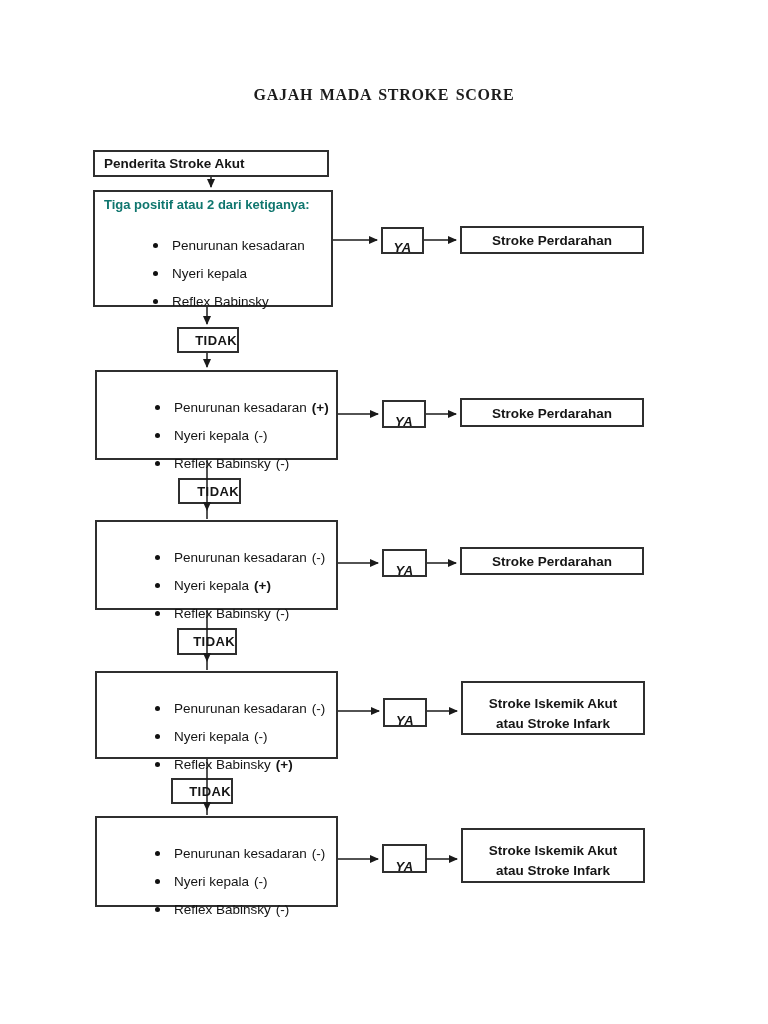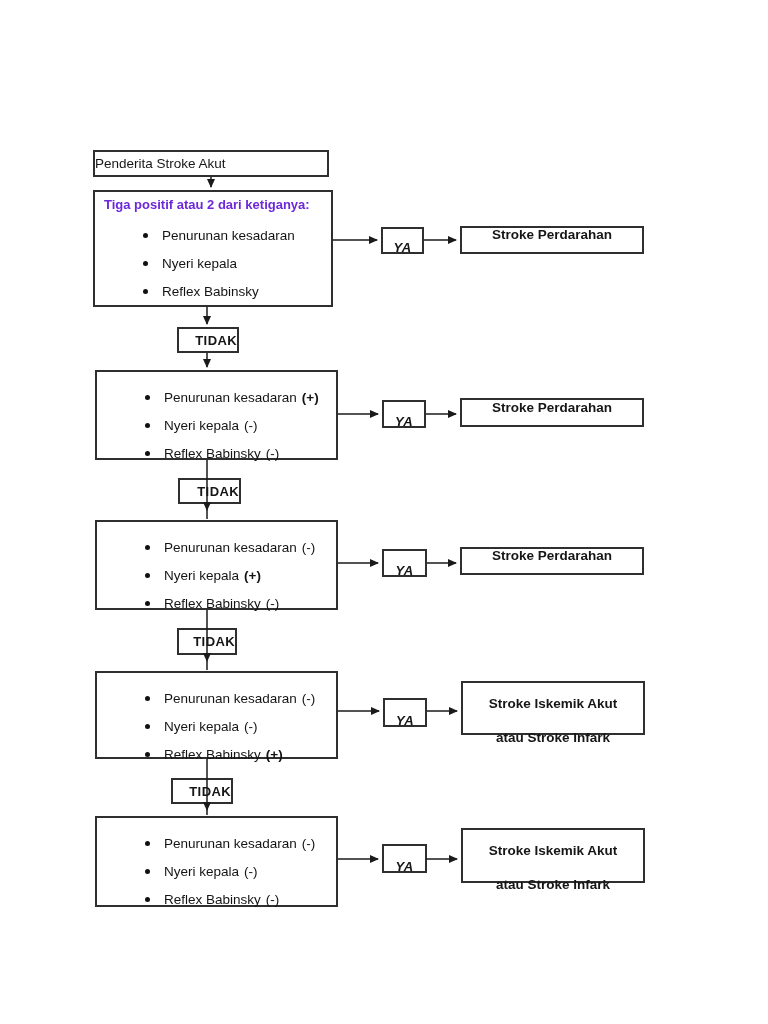--- a/index.html
+++ b/index.html
@@ -28,35 +28,35 @@
   }
   .box {
     position: absolute;
     box-sizing: border-box;
     border: 2px solid #2f2f2f;
     background: #ffffff;
   }
   
   .start-box .start-label {
     display: block;
-    padding-left: 0;
+    padding-left: 9px;
     line-height: 23px;
-    font-weight: 400;
+    font-weight: 700;
     font-size: 13.5px;
   }
   
   .crit-hdr {
     padding: 5px 0 0 9px;
     font-weight: 700;
     font-size: 13px;
-    color: #6d28d9;
+    color: #0f766e;
   }
   .crit-list {
     list-style: none;
-    margin: 8px;
+    margin: 18px;
     padding: 1px 0 0 40px;
   }
   .crit-box.no-hdr .crit-list { padding-top: 3px; }
   .crit {
     height: 28px;
     display: flex;
     align-items: center;
     font-weight: 400;
     font-size: 13.5px;
     color: #141414;
@@ -87,46 +87,47 @@
     justify-content: center;
     font-weight: 700;
     font-size: 13px;
   }
   .ya-box .ya-label { transform: translateY(3px); letter-spacing: 0.4px; font-style: italic; }
   
   .res-single {
     display: flex;
     align-items: flex-end;
     justify-content: center;
-    padding-bottom: 10px;
+    padding-bottom: 4px;
     font-weight: 700;
     font-size: 13.5px;
   }
   .res-double {
     display: flex;
     flex-direction: column;
     align-items: center;
     padding-top: 12px;
-    row-gap: 17px;
+    row-gap: 3px;
     font-weight: 700;
     font-size: 13.5px;
     line-height: 17px;
     overflow: visible;
   }
   #arrow-layer {
     position: absolute;
     top: 0; left: 0;
     pointer-events: none;
   }
 </style>
 </head>
 <body>
 
 <div id="page">
 
+  <div id="doc-title">GAJAH MADA STROKE SCORE</div>
 
   <div class="box start-box" style="left:93px; top:150px; width:236px; height:27px;">
     <span class="start-label">Penderita Stroke Akut</span>
   </div>
 
   <div class="box crit-box" style="left:93px; top:190px; width:240px; height:117px;">
     <div class="crit-hdr">Tiga positif atau 2 dari ketiganya:</div>
     <ul class="crit-list">
       <li class="crit">
         <span class="dot"></span>

